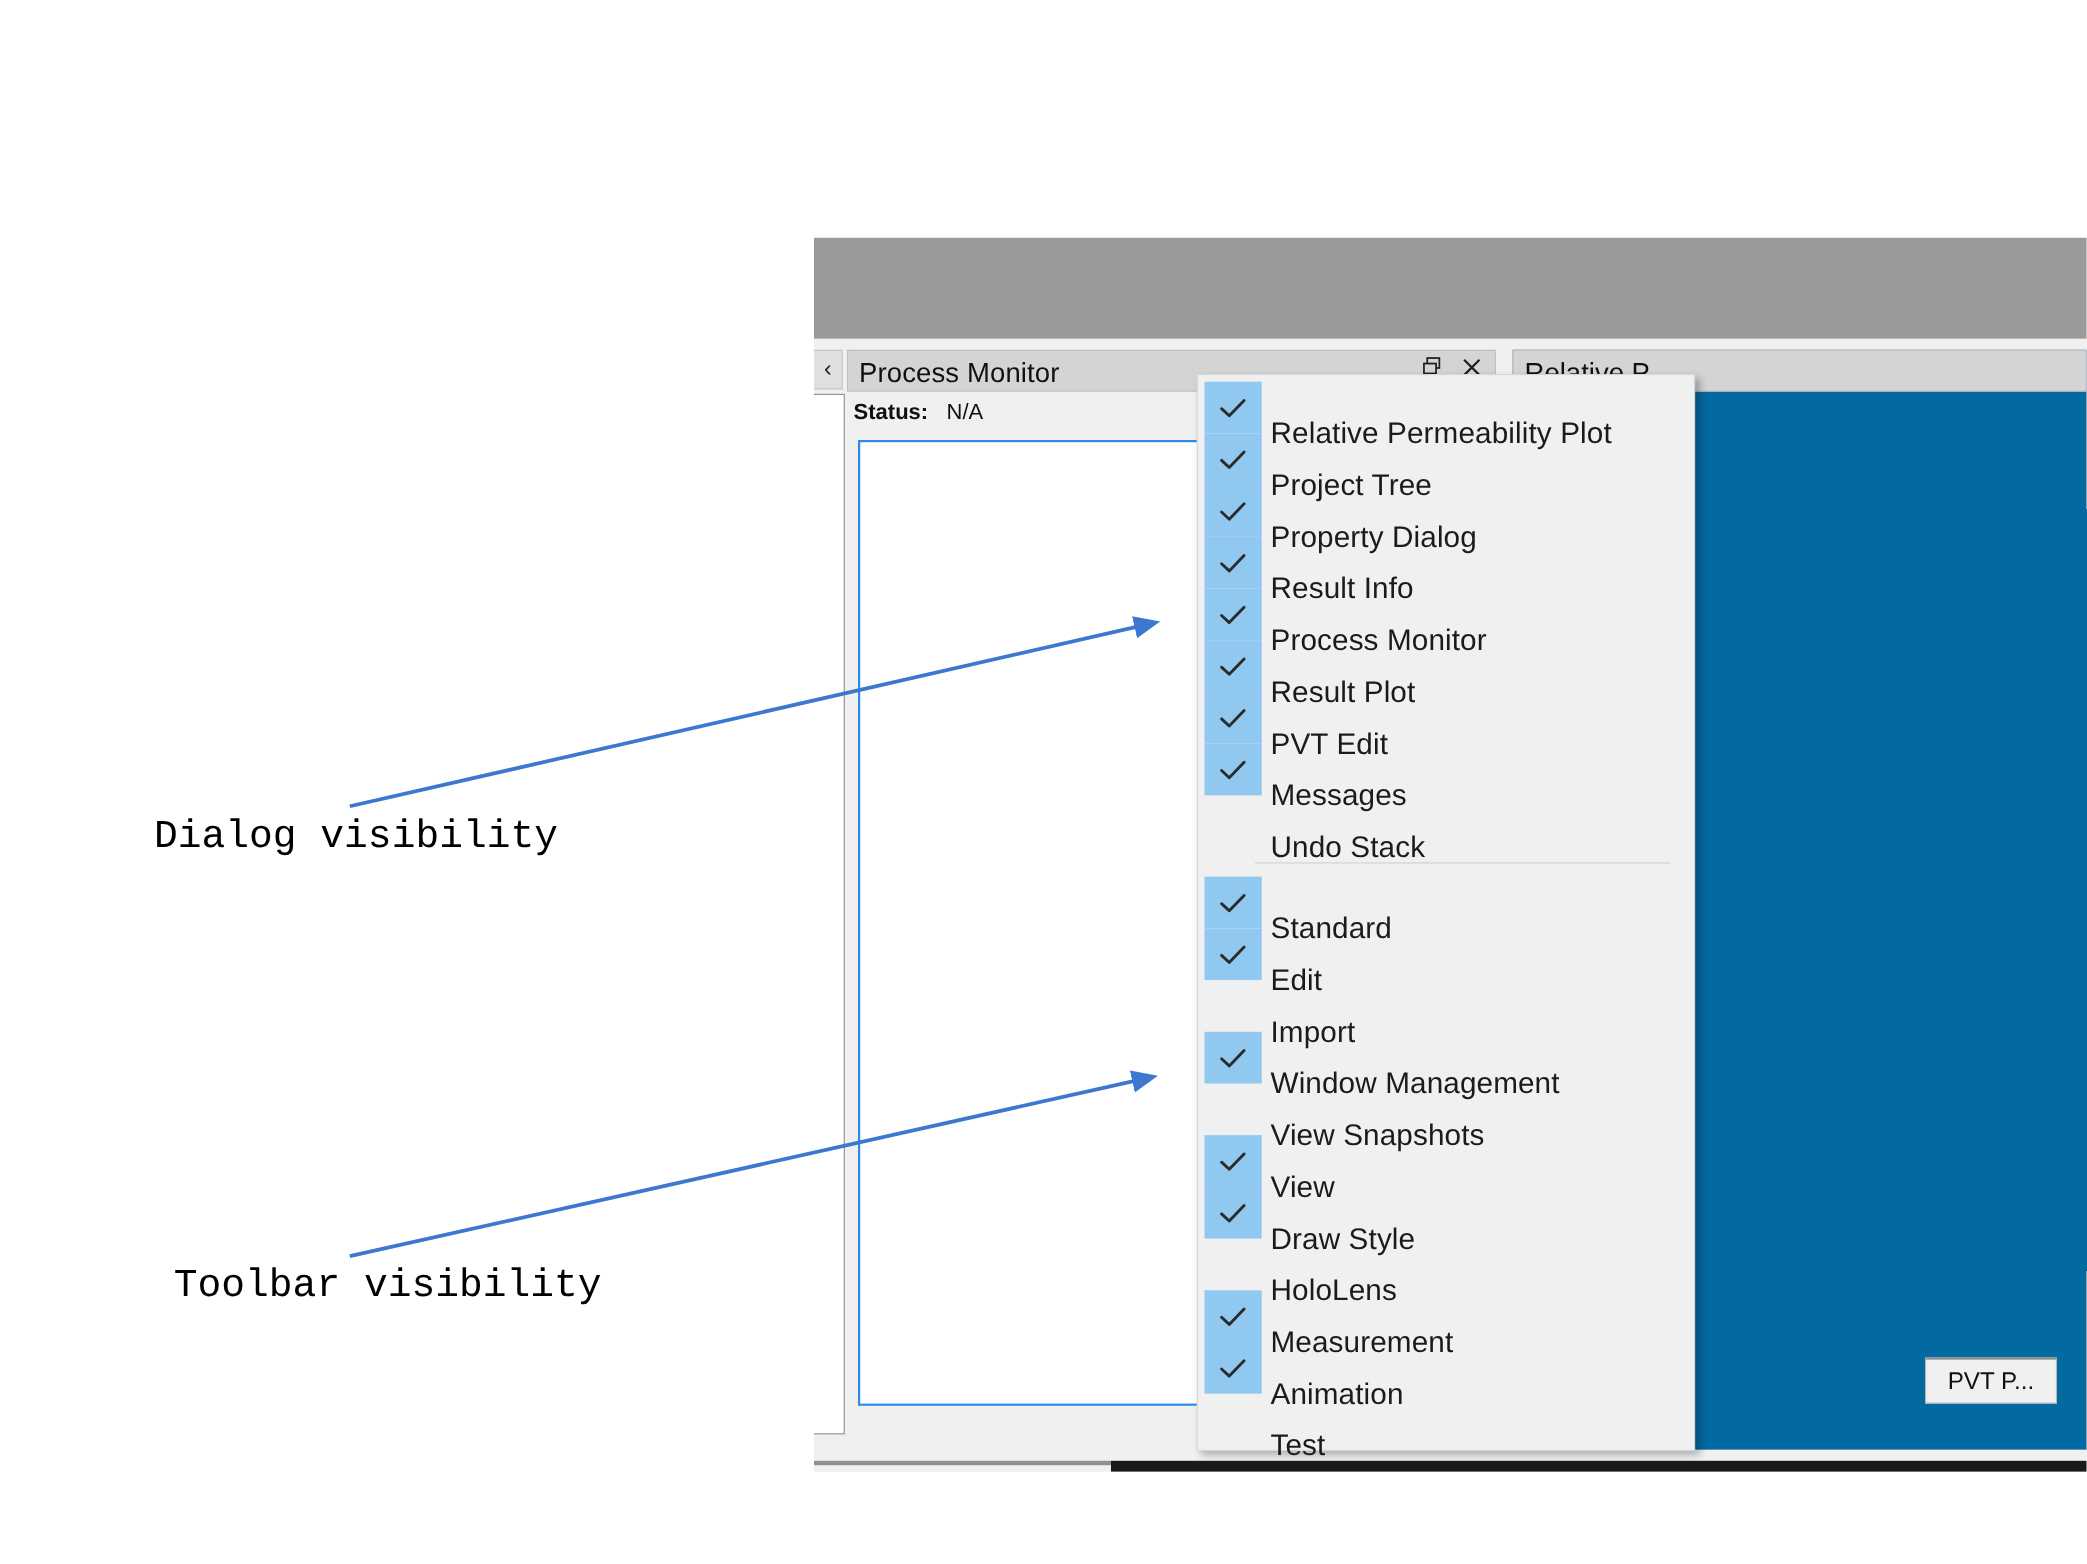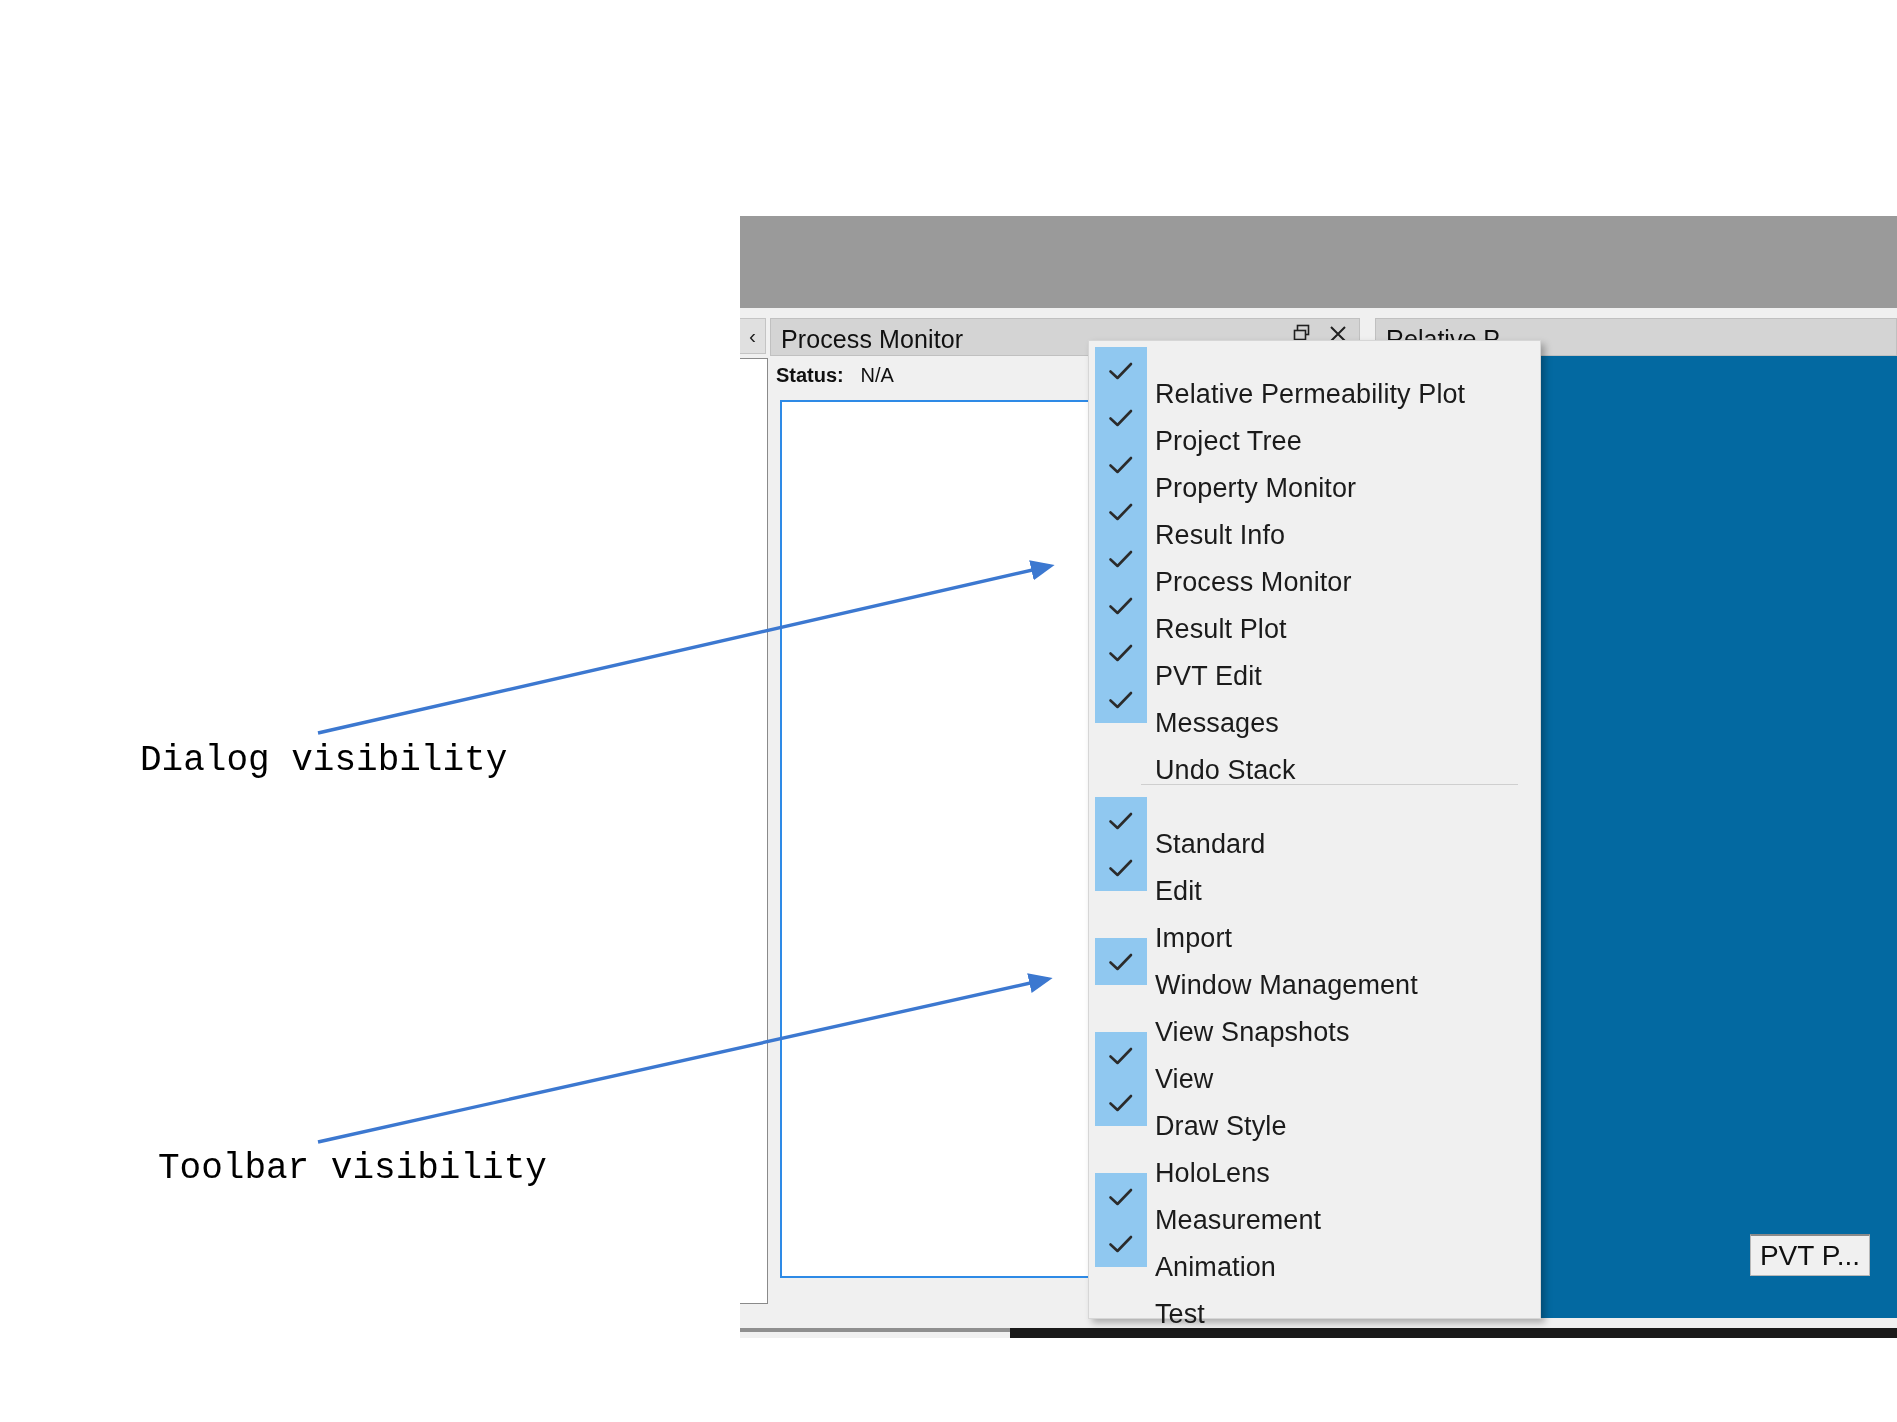--- a/index.html
+++ b/index.html
@@ -214,21 +214,21 @@
   .pvt-tab {
     position: absolute;
     left: 1010px;
     top: 1018px;
     width: 120px;
     height: 42px;
     background: #f0f0f0;
     border: 1px solid #b8b8b8;
     border-top: 2px solid #8a8a8a;
     box-sizing: border-box;
-    font-size: 28px;
+    font-size: 22px;
     color: #101010;
     line-height: 40px;
     text-align: center;
     white-space: nowrap;
   }
 
   
   .app-bottom-light {
     position: absolute;
     left: 0;
@@ -401,21 +401,21 @@
           </svg>
         </span>
         <span class="menu-label">Project Tree</span>
       </div>
       <div class="menu-item checked">
         <span class="check-cell">
           <svg class="check-glyph" viewBox="0 0 26 20" aria-hidden="true">
             <path d="M2.5 10.5 L9.5 17 L23 3" fill="none" stroke="#2b2b2b" stroke-width="2.6" stroke-linecap="round" stroke-linejoin="round"></path>
           </svg>
         </span>
-        <span class="menu-label">Property Monitor</span>
+        <span class="menu-label">Property Dialog</span>
       </div>
       <div class="menu-item checked">
         <span class="check-cell">
           <svg class="check-glyph" viewBox="0 0 26 20" aria-hidden="true">
             <path d="M2.5 10.5 L9.5 17 L23 3" fill="none" stroke="#2b2b2b" stroke-width="2.6" stroke-linecap="round" stroke-linejoin="round"></path>
           </svg>
         </span>
         <span class="menu-label">Result Info</span>
       </div>
       <div class="menu-item checked">

